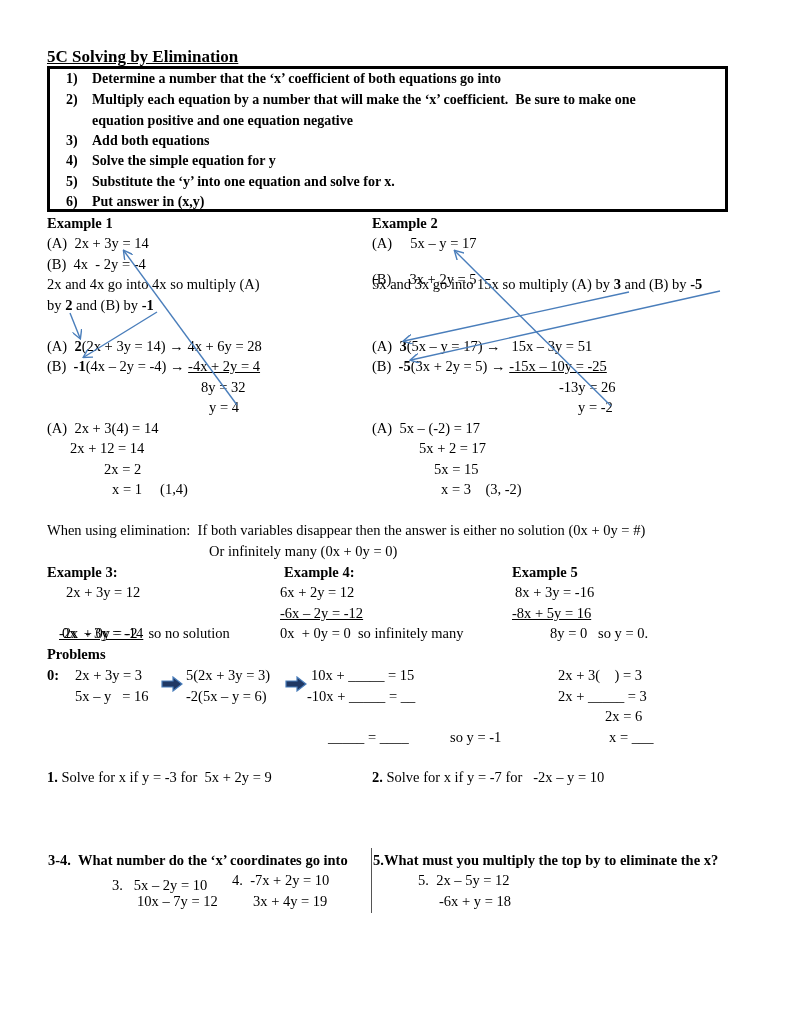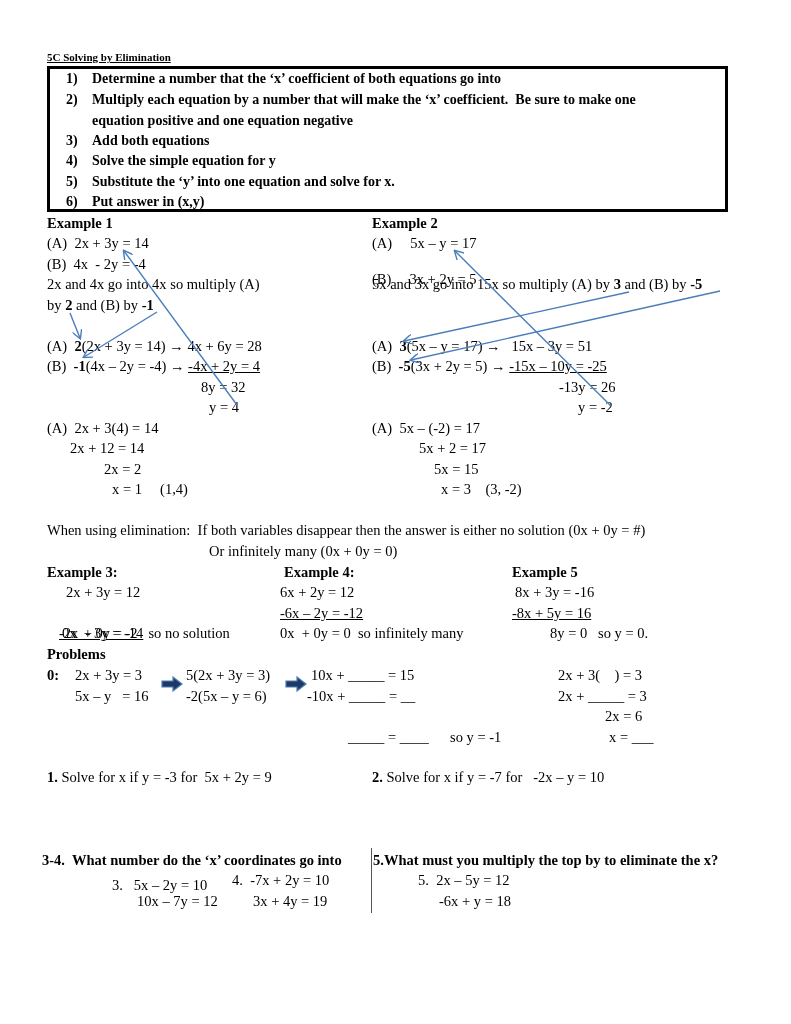--- a/index.html
+++ b/index.html
@@ -1,21 +1,21 @@
 <!DOCTYPE html>
 <html><head>
 <meta charset="utf-8">
 <style>
   html, body { margin: 0; padding: 0; background: #ffffff; }
   body { width: 791px; height: 1024px; position: relative; overflow: hidden;
          font-family: "Liberation Serif", "DejaVu Serif", serif; color: #000; font-size: 14.5px; }
   .abs { position: absolute; white-space: pre; line-height: 20px; }
   .b { font-weight: bold; }
   .u { text-decoration: underline; }
-  .title { left: 47px; top: 47px; font-size: 11px; font-weight: bold; text-decoration: underline; }
+  .title { left: 47px; top: 47px; font-size: 17px; font-weight: bold; text-decoration: underline; }
   .stepbox { position: absolute; left: 47px; top: 66px; width: 681px; height: 146px;
              border: 3px solid #000; box-sizing: border-box; }
   .step { position: absolute; font-weight: bold; font-size: 14px; white-space: pre; line-height: 20px; }
   .step .num { display: inline-block; width: 26px; }
   svg.overlay { position: absolute; left: 0; top: 0; width: 791px; height: 1024px; pointer-events: none; }
   .divider { position: absolute; left: 371px; top: 848px; width: 1px; height: 65px; background: #555; }
   .navarrow { position: absolute; width: 22px; height: 16px; }
 </style>
 </head>
 <body>
@@ -99,32 +99,32 @@
   <path d="M1,5 H12 V1 L21,8 L12,15 V11 H1 Z" fill="#1f3864" stroke="#4a7ebb" stroke-width="1.2"></path>
 </svg>
 <div class="abs" style="left:186px; top:665px;">5(2x + 3y = 3)</div>
 <div class="abs" style="left:186px; top:686px;">-2(5x – y = 6)</div>
 
 <svg class="navarrow" style="left:285px; top:676px;" viewBox="0 0 22 16">
   <path d="M1,5 H12 V1 L21,8 L12,15 V11 H1 Z" fill="#1f3864" stroke="#4a7ebb" stroke-width="1.2"></path>
 </svg>
 <div class="abs" style="left:311px; top:665px;">10x + _____ = 15</div>
 <div class="abs" style="left:307px; top:686px;">-10x + _____ = __</div>
-<div class="abs" style="left:348px; top:727px;">_____ = ____</div>
+<div class="abs" style="left:328px; top:727px;">_____ = ____</div>
 <div class="abs" style="left:450px; top:727px;">so y = -1</div>
 
 <div class="abs" style="left:558px; top:665px;">2x + 3(    ) = 3</div>
 <div class="abs" style="left:558px; top:686px;">2x + _____ = 3</div>
 <div class="abs" style="left:605px; top:706px;">2x = 6</div>
 <div class="abs" style="left:609px; top:727px;">x = ___</div>
 
 <div class="abs" style="left:47px; top:767px;"><b>1.</b><span> Solve for x if y = -3 for  5x + 2y = 9</span></div>
 <div class="abs" style="left:372px; top:767px;"><b>2.</b><span> Solve for x if y = -7 for   -2x – y = 10</span></div>
 
-<div class="abs b" style="left:42px; top:850px;">3-4.  What number do the ‘x’ coordinates go into</div>
+<div class="abs b" style="left:48px; top:850px;">3-4.  What number do the ‘x’ coordinates go into</div>
 <div class="divider"></div>
 <div class="abs b" style="left:373px; top:850px;">5.What must you multiply the top by to eliminate the x?</div>
 
 <div class="abs" style="left:70px; top:875px;margin-left:42px;">3.   5x – 2y = 10</div>
 <div class="abs" style="left:95px; top:891px;margin-left:42px;">10x – 7y = 12</div>
 <div class="abs" style="left:232px; top:870px;">4.  -7x + 2y = 10</div>
 <div class="abs" style="left:253px; top:891px;">3x + 4y = 19</div>
 <div class="abs" style="left:418px; top:870px;">5.  2x – 5y = 12</div>
 <div class="abs" style="left:439px; top:891px;">-6x + y = 18</div>
 

